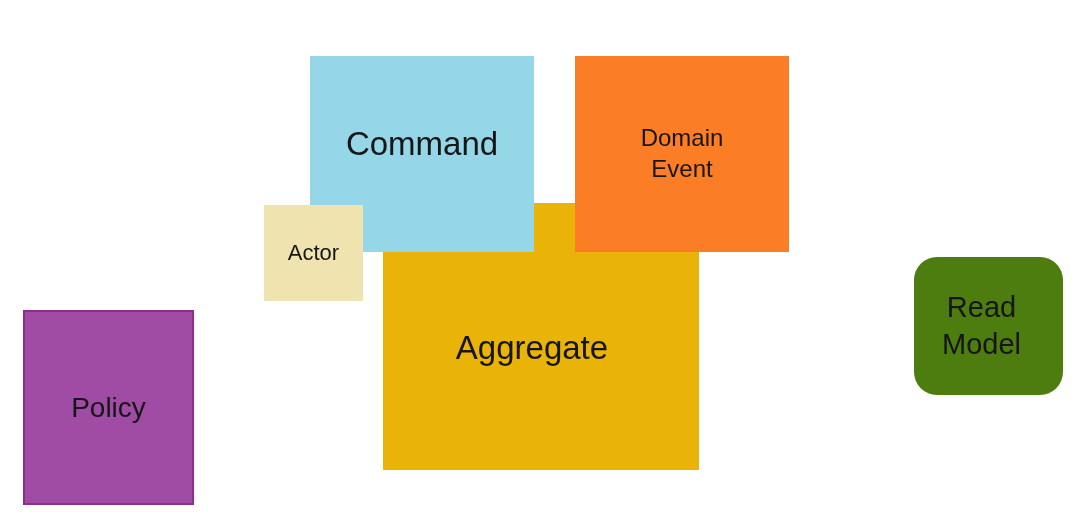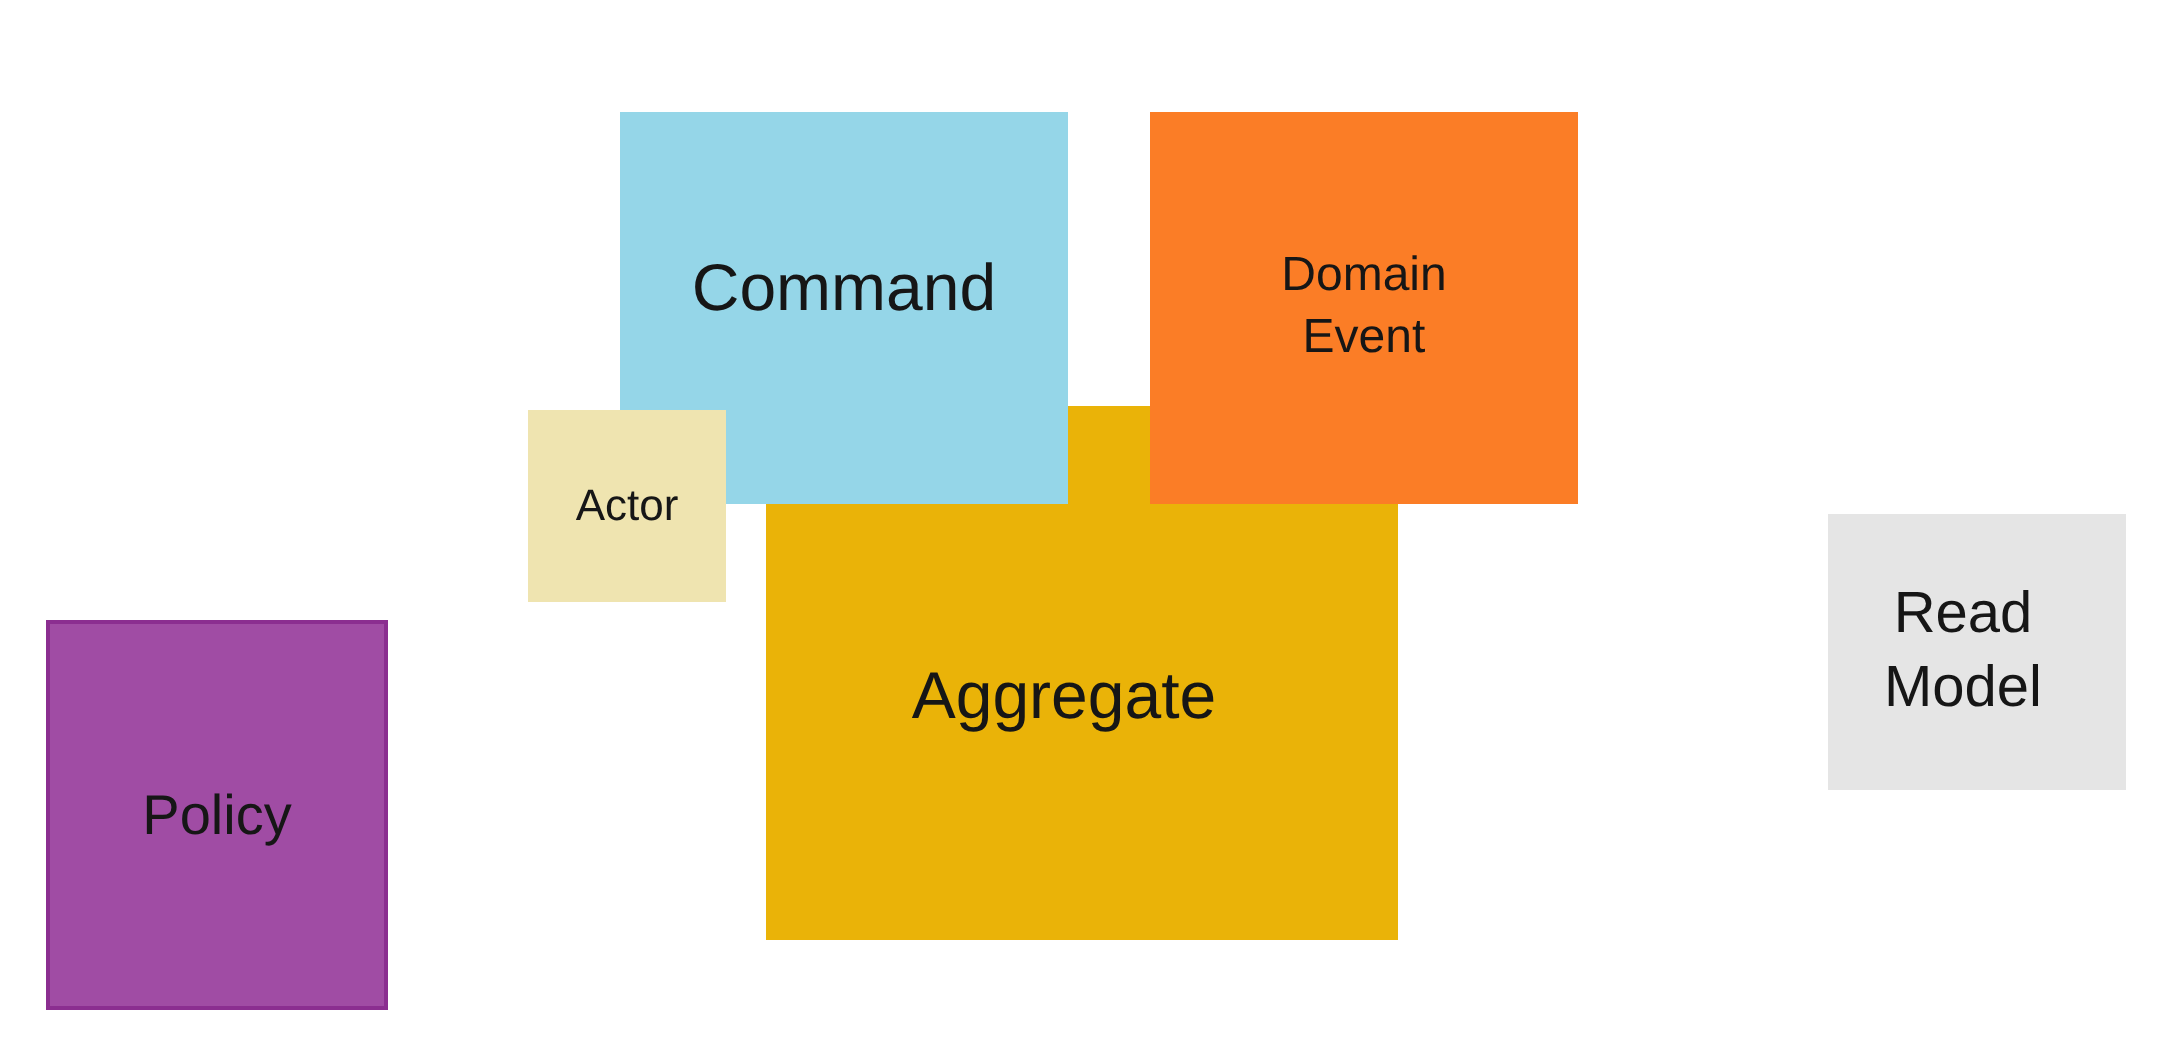--- a/index.html
+++ b/index.html
@@ -82,18 +82,18 @@
   </div>
 
   <div class="note note-aggregate" style="background-color: #eab308;">
     <span class="label">Aggregate</span>
   </div>
 
   <div class="note note-policy" style="background-color: rgb(160, 76, 164); border-color: rgb(139, 46, 144);">
     <span class="label">Policy</span>
   </div>
 
-  <div class="note note-read-model" style="background-color: #e5e5e5;">
+  <div class="note note-read-model" style="background-color: #4d7c0f; border-radius: 23px;">
     <span class="label">Read
 Model</span>
   </div>
 
 </div>
 
 </body></html>

